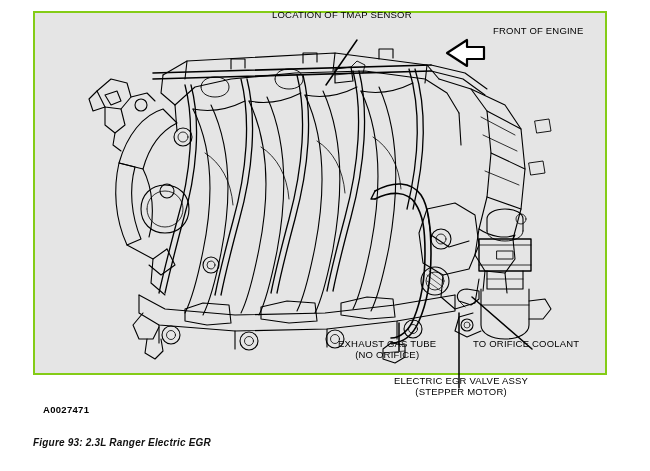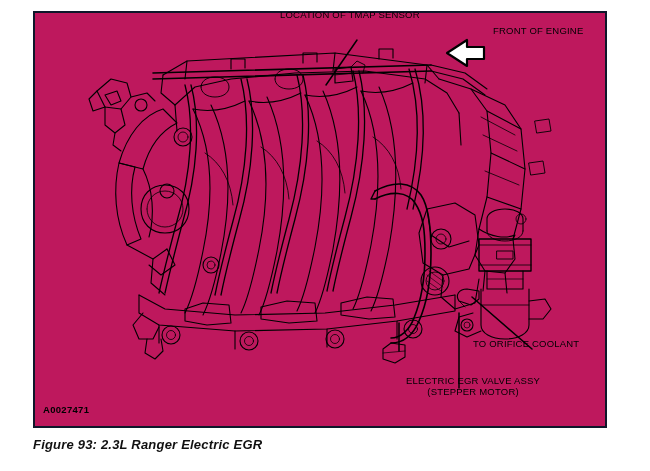--- a/index.html
+++ b/index.html
@@ -8,59 +8,59 @@
     background:#ffffff;
     font-family:"Liberation Sans",sans-serif;
     overflow:hidden;
     position:relative;
   }
   #stage{position:absolute;left:0;top:0;width:650px;height:471px;background:#fff;}
 
   
   #frame{
     position:absolute;left:33px;top:11px;
-    width:574px;height:417px;
-    border:2px solid #0f172a;
-    background:#be185d;
+    width:574px;height:364px;
+    border:2px solid #84cc16;
+    background:#e5e5e5;
     box-sizing:border-box;
   }
 
   
   #art{position:absolute;left:0;top:0;width:574px;height:417px;}
   #art svg{display:block;width:574px;height:417px;}
 
   
   .callout{
     position:absolute;
     font-family:"Liberation Sans",sans-serif;
     font-size:9.5px;
     line-height:11px;
     color:#000;
     letter-spacing:0.2px;
     white-space:nowrap;
   }
   .callout.center{text-align:center;}
 
-  #lbl-tmap{left:280px;top:9px;}
+  #lbl-tmap{left:272px;top:9px;}
   #lbl-front{left:493px;top:25px;}
   #lbl-exhaust{left:338px;top:338px;text-align:center;}
   #lbl-coolant{left:473px;top:338px;}
-  #lbl-egr{left:406px;top:375px;}
+  #lbl-egr{left:394px;top:375px;}
 
   #partno{
     position:absolute;left:8px;top:391px;
     font-family:"Liberation Sans",sans-serif;
     font-size:9.5px;font-weight:bold;color:#000;
     letter-spacing:0.3px;
   }
 
   #caption{
     position:absolute;left:33px;top:437px;
     font-family:"Liberation Sans",sans-serif;
-    font-size:13px;font-style:italic;font-weight:bold;
+    font-size:10px;font-style:italic;font-weight:bold;
     color:#111;letter-spacing:0.2px;white-space:nowrap;
   }
 </style>
 </head>
 <body>
 
 <div id="stage">
 
   <div id="frame">
 
@@ -254,20 +254,24 @@
       </svg>
     </div>
 
     <div id="partno">A0027471</div>
   </div>
 
   <div class="callout" id="lbl-tmap">LOCATION OF TMAP SENSOR</div>
 
   <div class="callout" id="lbl-front">FRONT OF ENGINE</div>
 
+  <div class="callout center" id="lbl-exhaust">
+    <div>EXHAUST GAS TUBE</div>
+    <div>(NO ORIFICE)</div>
+  </div>
 
   <div class="callout" id="lbl-coolant">TO ORIFICE COOLANT</div>
 
   <div class="callout center" id="lbl-egr">
     <div>ELECTRIC EGR VALVE ASSY</div>
     <div>(STEPPER MOTOR)</div>
   </div>
 
   <div id="caption">Figure 93: 2.3L Ranger Electric EGR</div>
 

